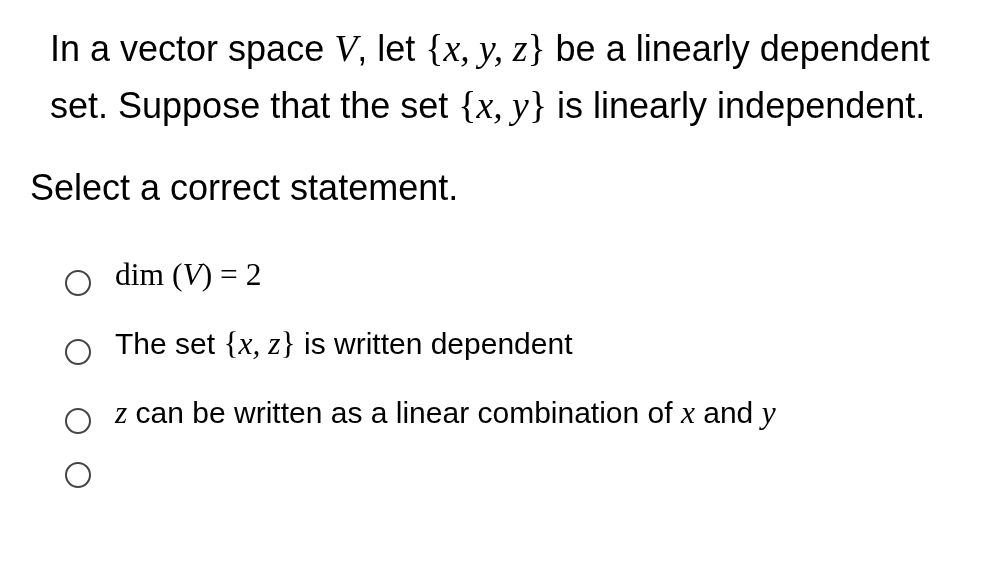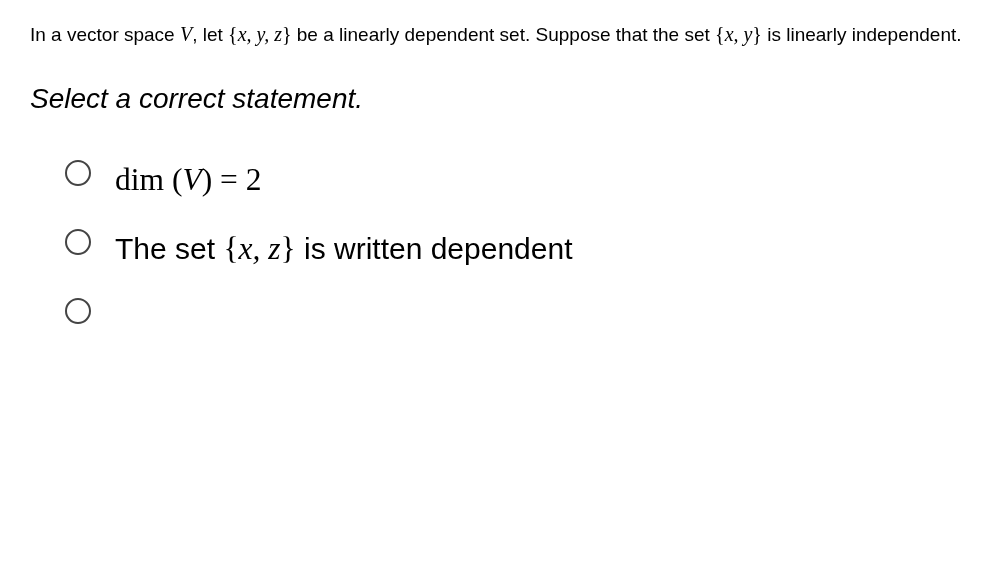--- a/index.html
+++ b/index.html
@@ -9,36 +9,36 @@
     }
     body {
       font-family: 'Segoe UI', Tahoma, Geneva, Verdana, sans-serif;
       background: #ffffff;
       padding: 20px 30px;
       width: 1006px;
       height: 570px;
       color: #000000;
     }
     .question-stem {
-      font-size: 19px;
+      font-size: 36px;
       line-height: 1.5;
       margin-bottom: 28px;
+      margin-left: 20px;
     }
     .prompt {
-      font-size: 28px;
+      font-size: 36px;
       line-height: 1.5;
       margin-bottom: 40px;
-      font-style: italic;
     }
     .options {
       padding-left: 35px;
     }
     .option-row {
       display: flex;
-      align-items: flex-start;
+      align-items: flex-end;
       margin-bottom: 28px;
       cursor: pointer;
     }
     .radio-circle {
       width: 26px;
       height: 26px;
       border: 2px solid #444;
       border-radius: 50%;
       margin-right: 24px;
       flex-shrink: 0;
@@ -76,18 +76,24 @@
     </span>
   </div>
 
   <div class="option-row">
     <span class="radio-circle"></span>
     <span class="option-label">
       <span>The set </span><span class="math-roman">{</span><span class="math-italic">x, z</span><span class="math-roman">}</span><span> is written dependent</span>
     </span>
   </div>
 
+  <div class="option-row">
+    <span class="radio-circle"></span>
+    <span class="option-label">
+      <span class="math-italic">z</span><span> can be written as a linear combination of </span><span class="math-italic">x</span><span> and </span><span class="math-italic">y</span>
+    </span>
+  </div>
 
   <div class="option-row">
     <span class="radio-circle"></span>
   </div>
 
 </div>
 
 </body></html>

